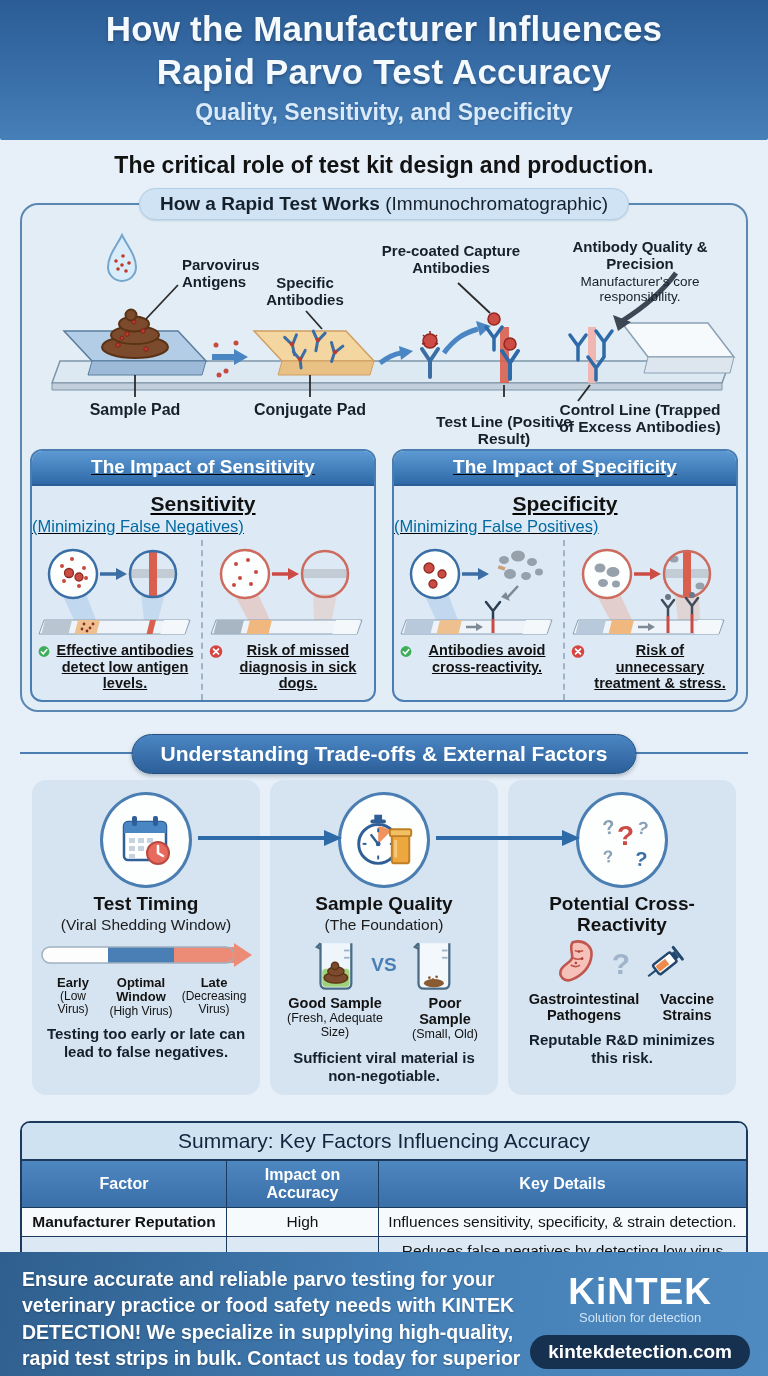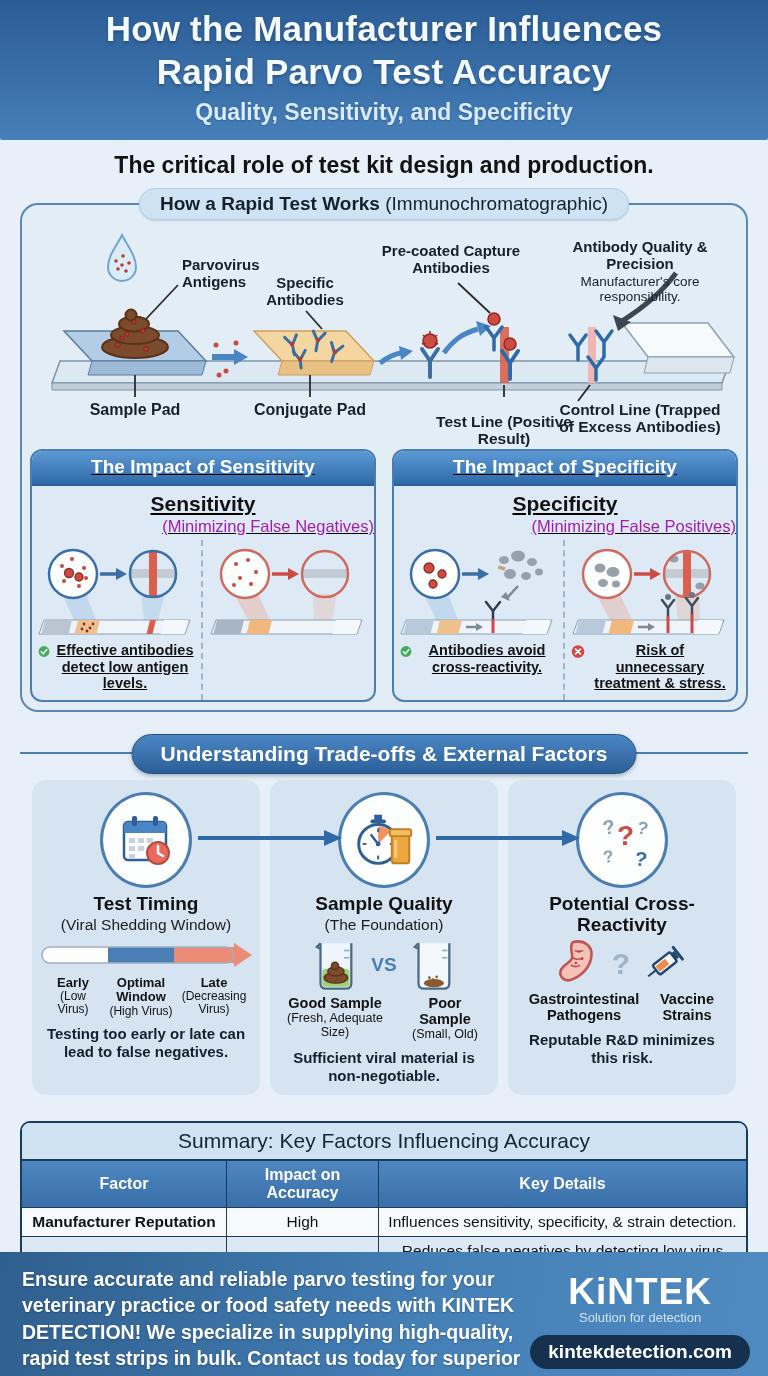--- a/index.html
+++ b/index.html
@@ -20,21 +20,21 @@
   .diagram { position:relative; width:708px; height:212px; margin:4px auto 0 auto; }
   .dlabel { position:absolute; font-size:15px; font-weight:800; color:#15202b; line-height:1.12; }
   .dlabel .sub { font-weight:400; font-size:13.5px; margin-top:1px; }
   .center { text-align:center; }
 
   
   .impact-row { display:flex; gap:16px; margin-top:14px;text-decoration:underline; }
   .impact-box { width:347px; border:2px solid #4a7eb2; border-radius:12px; background:#ddeaf5; overflow:hidden; }
   .impact-head { background:linear-gradient(180deg,#5d9ad4 0%,#2f6aa8 100%); color:#fff; font-size:19px; font-weight:800; text-align:center; padding:5px 0 6px 0; border-bottom:2px solid #2c5f97; }
   .impact-term { text-align:center; font-size:21px; font-weight:800; color:#121212; margin-top:6px; }
-  .impact-term-sub { text-align:right; font-size:16.5px; color:#a21caf; margin-top:1px; }
+  .impact-term-sub { text-align:left; font-size:16.5px; color:#0369a1; margin-top:1px; }
   .impact-body { display:flex; margin-top:4px; }
   .impact-half { width:50%; padding:2px 2px 8px 2px; text-align:center; }
   .impact-half.divide { border-right:2px dashed #9fb4c8; }
   .impact-caption { display:flex; align-items:flex-start; justify-content:center; gap:5px; padding:0 4px; }
   .impact-caption .txt { font-size:14.5px; font-weight:700; color:#141414; line-height:1.15; text-align:center; max-width:140px; }
 
   
   .trade-wrap { position:relative; margin:40px 20px 0 20px; border-top:2px solid #4a7eb2; padding:26px 12px 12px 12px; }
   .pill-dark { position:absolute; top:-20px; left:50%; transform:translateX(-50%); background:linear-gradient(180deg,#4a86c4 0%,#2c5f98 100%); border:1px solid #24507f; color:#fff; border-radius:24px; padding:7px 28px; font-size:21px; font-weight:800; white-space:nowrap; box-shadow:0 2px 4px rgba(20,50,80,.3); }
   .trade-cols { display:flex; gap:10px; position:relative; }
@@ -305,20 +305,27 @@
                 <polygon points="78,26 89,32 78,38" fill="#cc4b44"></polygon>
               <g clip-path="url(#cB)">
                   <rect x="90" y="27" width="50" height="9" fill="#c3ccd5"></rect>
                 </g>
               <circle cx="115" cy="32" r="23" fill="none" stroke="#cc6b5e" stroke-width="2.5"></circle>
               <polygon points="6,78 152,78 147,92 1,92" fill="#eef4f9" stroke="#8aa0b5" stroke-width="1"></polygon>
               <polygon points="7,78 34,78 30.5,92 3.5,92" fill="#a8b6c4"></polygon>
               <polygon points="40,78 62,78 58.5,92 36.5,92" fill="#f0b87f"></polygon>
               <polygon points="126,78 150,78 146.5,92 122.5,92" fill="#f4f8fb"></polygon>
             </svg>
+            <div class="impact-caption">
+              <svg width="19" height="19" viewBox="0 0 20 20">
+                  <circle cx="10" cy="10" r="9" fill="#d64541"></circle>
+                  <path d="M6.5,6.5 L13.5,13.5 M13.5,6.5 L6.5,13.5" stroke="#fff" stroke-width="2.5" stroke-linecap="round"></path>
+                </svg>
+              <div class="txt">Risk of missed diagnosis in sick dogs.</div>
+            </div>
           </div>
         </div>
       </div>
 
       <div class="impact-box">
         <div class="impact-head">The Impact of Specificity</div>
         <div class="impact-term">Specificity</div>
         <div class="impact-term-sub">(Minimizing False Positives)</div>
         <div class="impact-body">
           <div class="impact-half divide">

